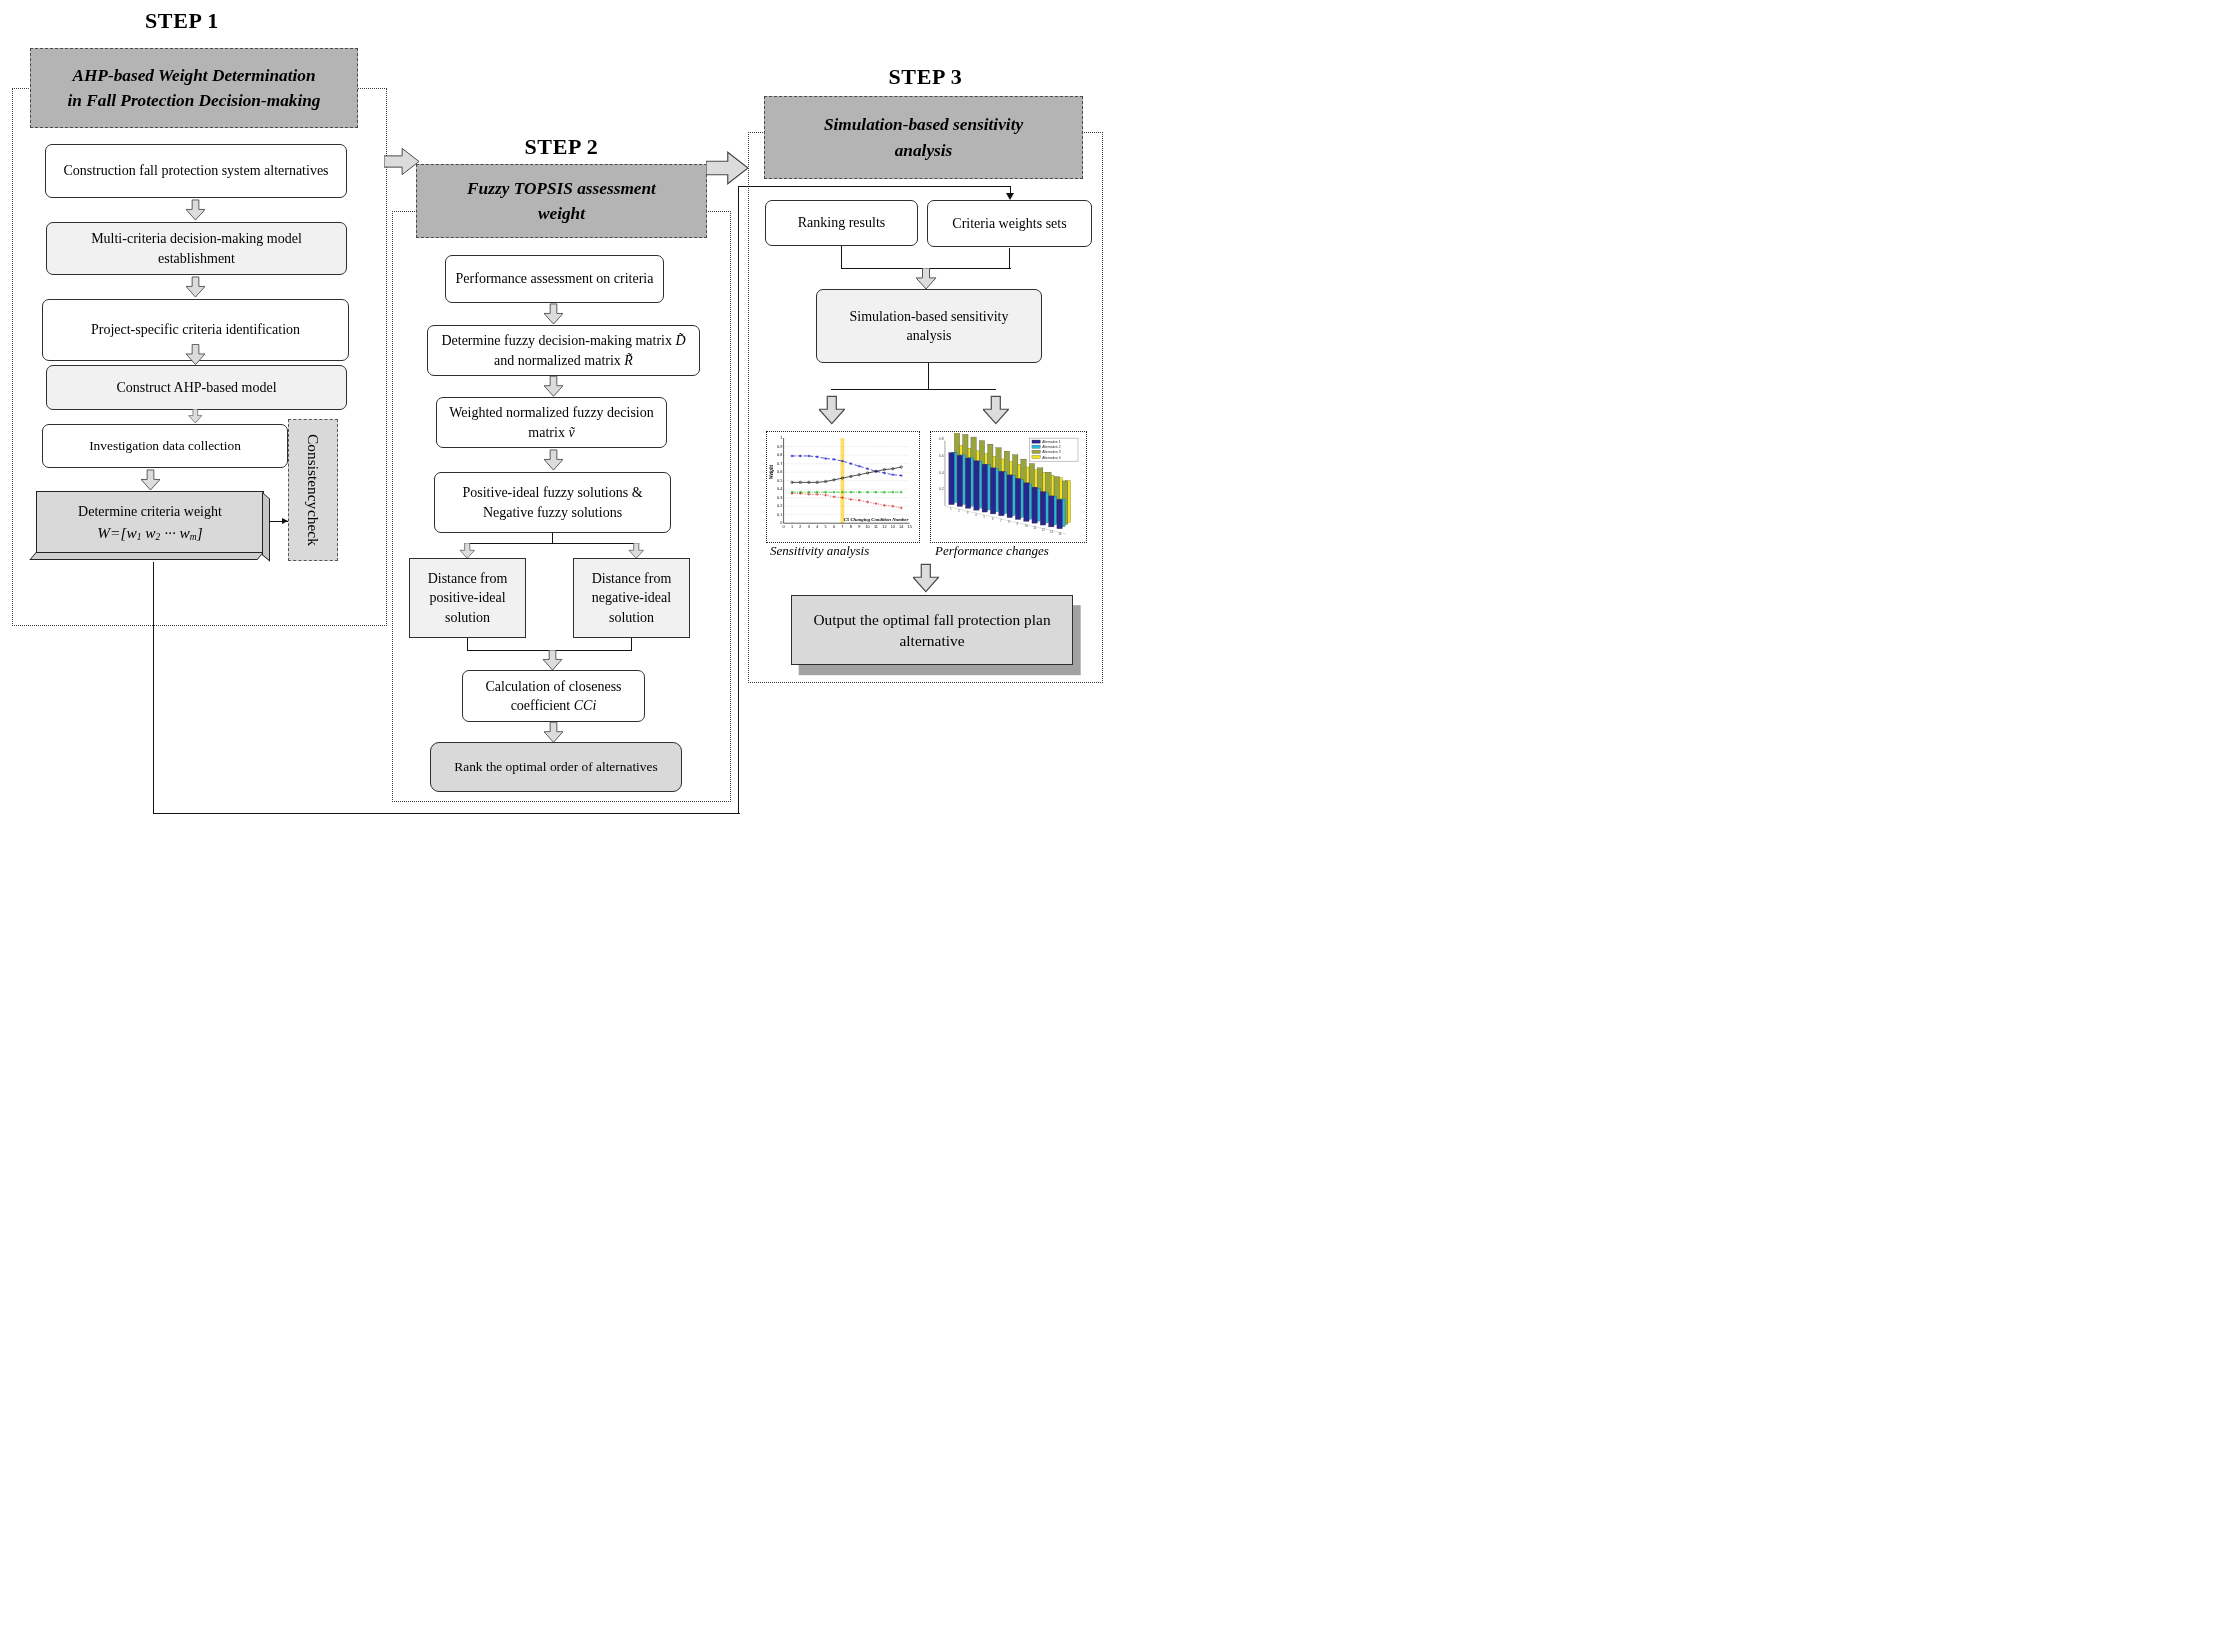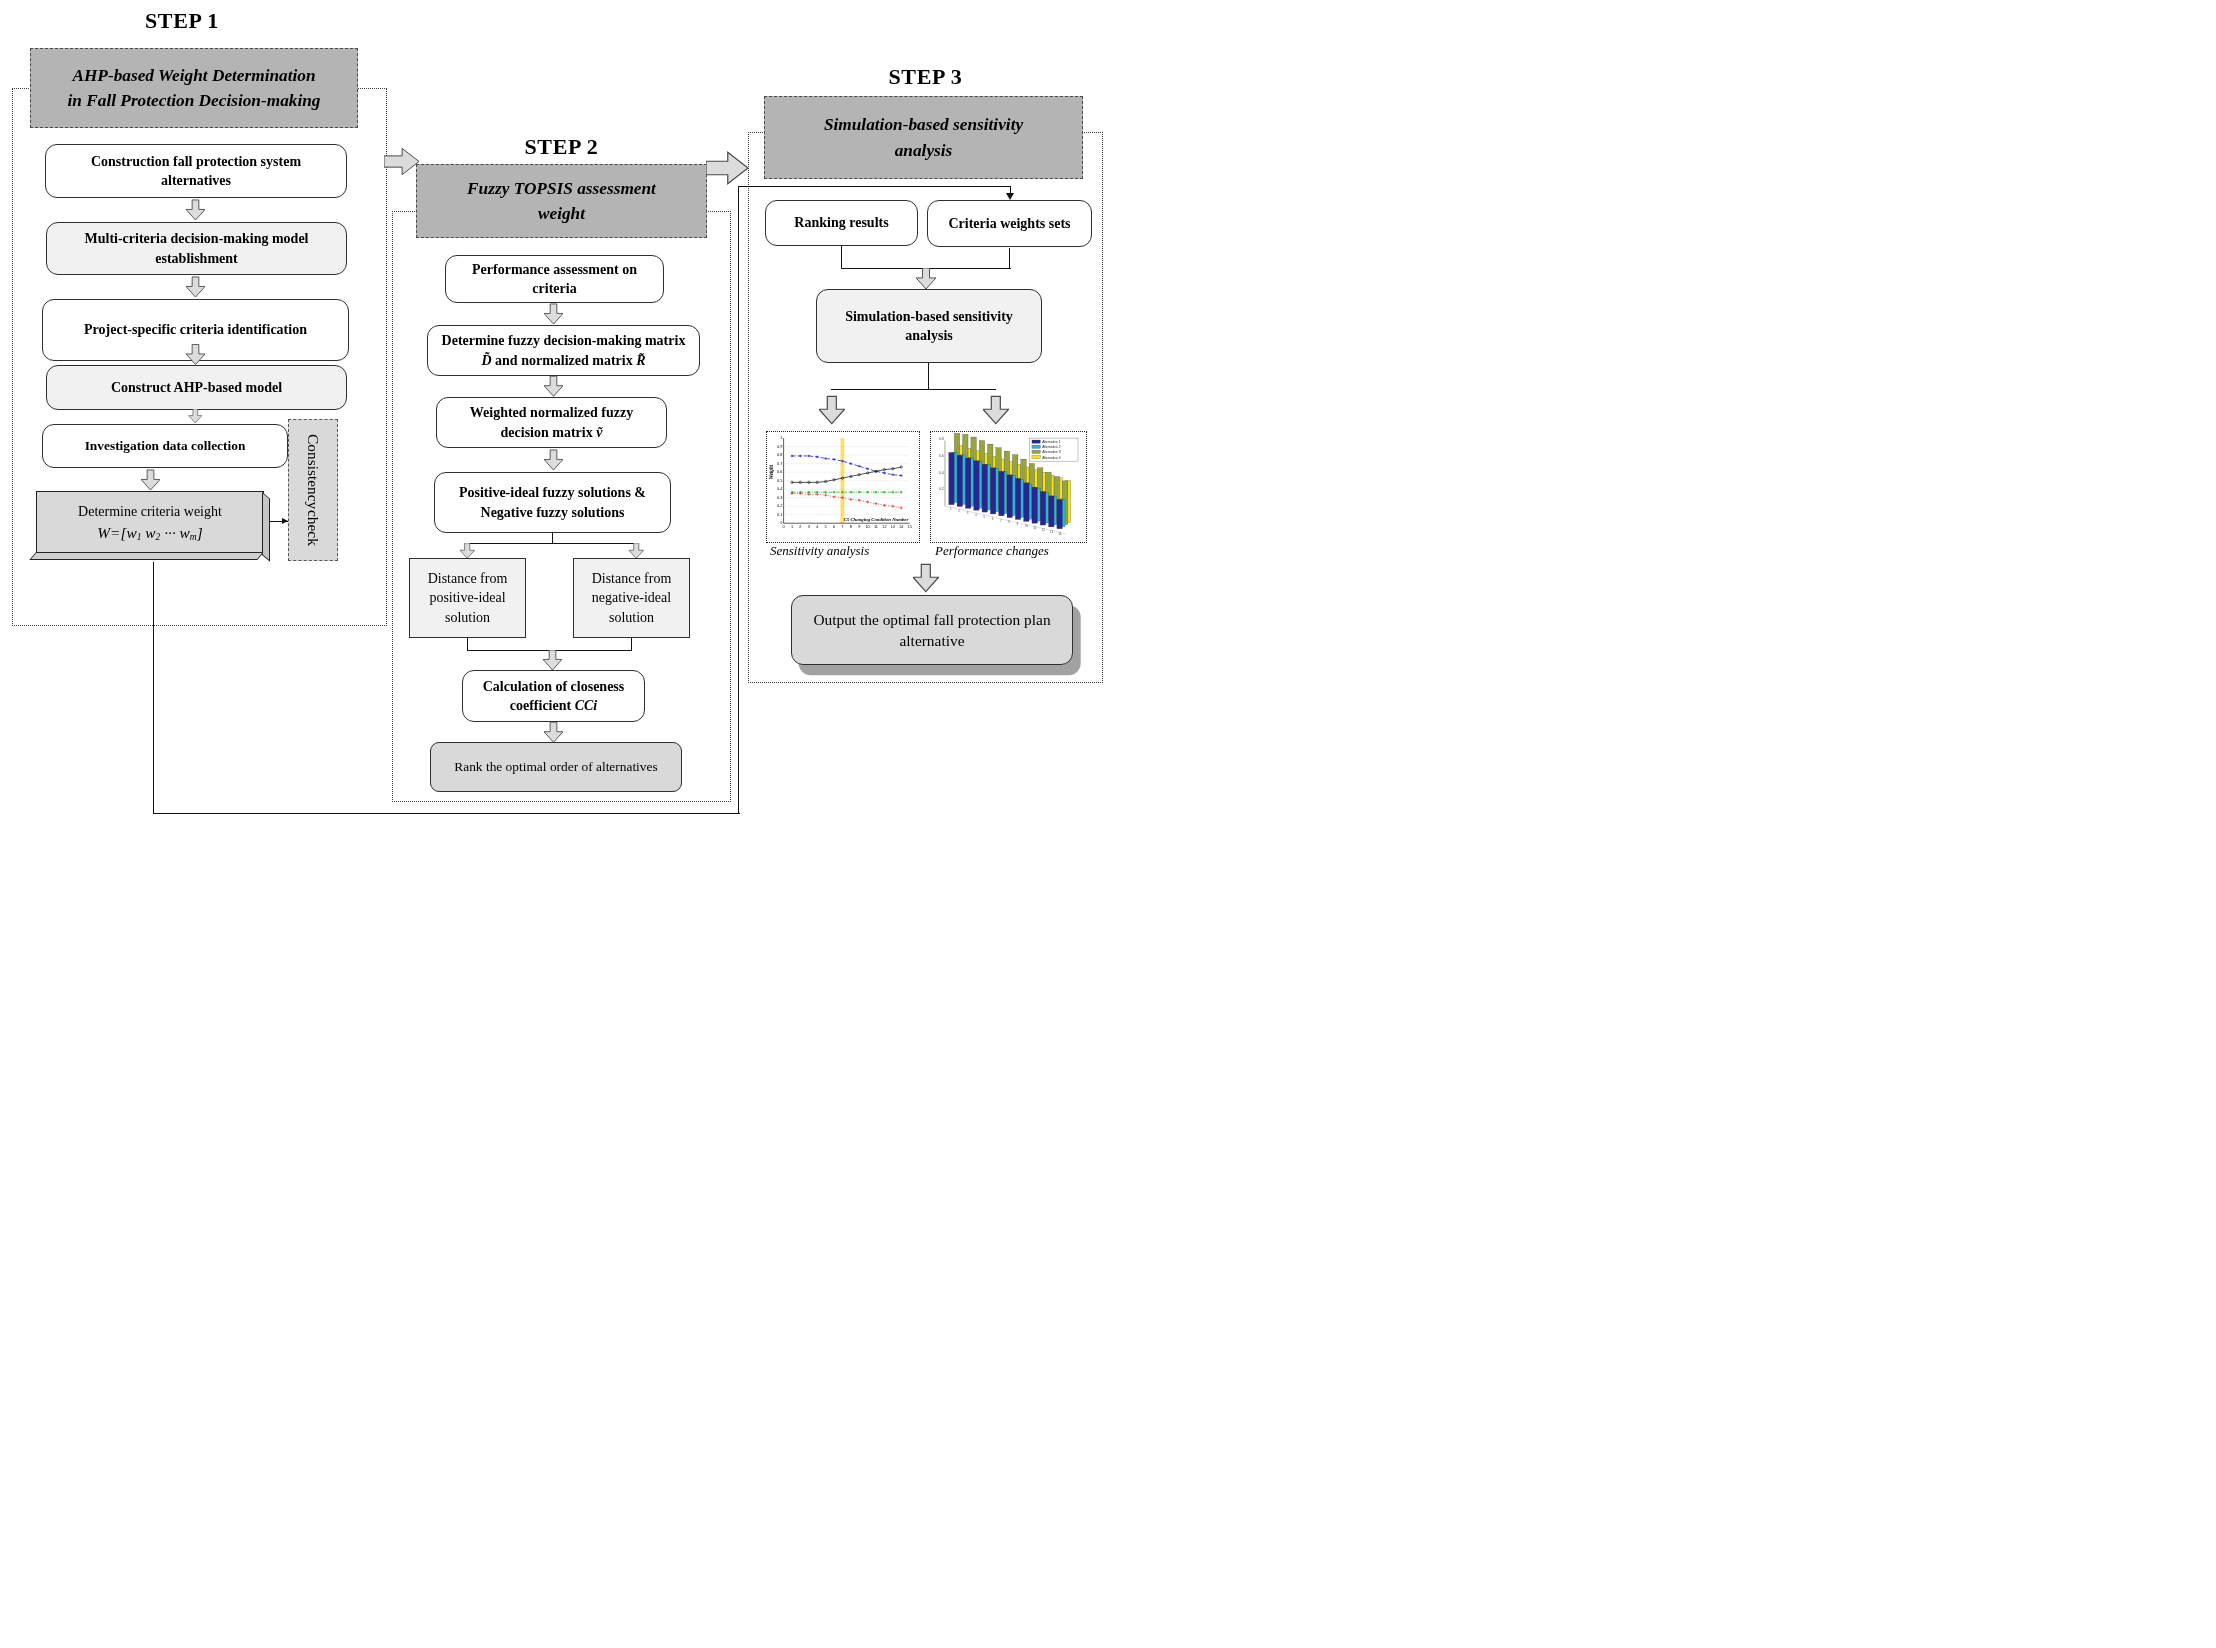--- a/index.html
+++ b/index.html
@@ -5,21 +5,21 @@
   html,body{margin:0;padding:0;background:#fff;}
   .canvas{position:relative;width:1108px;height:824px;background:#fff;
           font-family:"Liberation Serif","DejaVu Serif",serif;color:#000;overflow:hidden;}
   .container{position:absolute;border:1.3px dotted #3c3c3c;z-index:1;background:transparent;}
   .header{position:absolute;background:#b4b4b4;border:1.9px dashed #4a4a4a;display:flex;flex-direction:column;
           align-items:center;justify-content:center;font-weight:bold;font-style:italic;text-align:center;
           font-size:17.3px;line-height:1.45;z-index:4;box-sizing:border-box;}
   .steptitle{position:absolute;font-weight:bold;font-size:22px;text-align:center;letter-spacing:0.6px;z-index:4;}
   .bx{position:absolute;display:flex;align-items:center;justify-content:center;text-align:center;
       border:1.3px solid #2f2f2f;font-size:14px;line-height:1.38;padding:2.6px 9px;box-sizing:border-box;z-index:4;background:#fff;}
-  .rounded{border-radius:12px;font-weight:bold;}
+  .rounded{border-radius:7px;}
   .lgray{background:#f1f1f1;}
   .mgray{background:#d9d9d9;}
   .nw{white-space:nowrap;}
   .box3d{background:#d9d9d9;border:1.3px solid #222;}
   .box3d::before{content:"";position:absolute;left:-1.3px;bottom:-7.7px;width:100%;height:6.4px;background:#cfcfcf;
                  border:1px solid #222;transform:skewX(-40deg);transform-origin:top;z-index:-1;}
   .box3d::after{content:"";position:absolute;right:-7.7px;top:0;width:6.4px;height:100%;background:#c6c6c6;
                 border:1px solid #222;transform:skewY(40deg);transform-origin:left;z-index:-1;}
   .vbox{position:absolute;background:#d9d9d9;border:1.3px dashed #555;display:flex;align-items:center;justify-content:center;
         z-index:4;writing-mode:vertical-lr;text-orientation:sideways;font-size:15.4px;line-height:1.5;text-align:center;}
@@ -405,16 +405,16 @@
       </svg>
   </div>
 
   <div class="caption" style="left:770px;top:543px;width:141px">Sensitivity analysis</div>
   <div class="caption" style="left:935px;top:543px;width:141px">Performance changes</div>
 
   <svg class="ba" style="left:913px;top:562px" width="25.6" height="32" viewBox="0 0 34 36">
       <path d="M11 0 H23 V17 H34 L17 36 L0 17 H11 Z"></path>
     </svg>
 
-  <div class="bx mgray shadowbox" style="left:791px;top:595px;width:282px;height:70px;font-size:15.4px;border-radius:12px">Output the optimal fall protection plan alternative</div>
+  <div class="bx mgray shadowbox" style="left:791px;top:595px;width:282px;height:70px;font-size:15.4px;border-radius:0">Output the optimal fall protection plan alternative</div>
 
 </div>
 
 
 </body></html>

